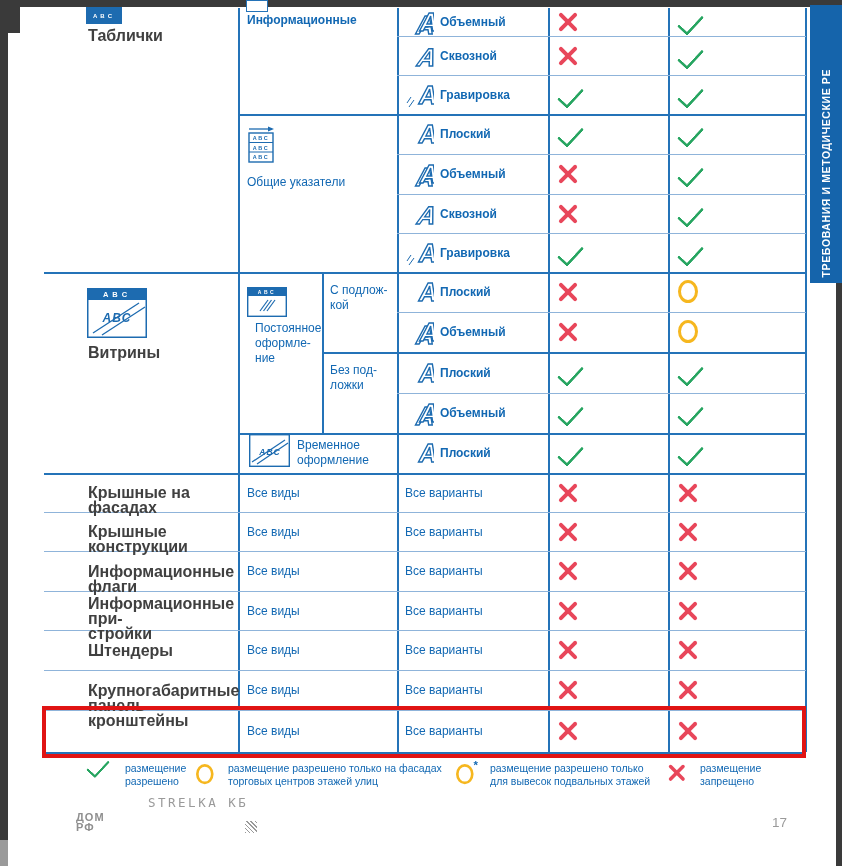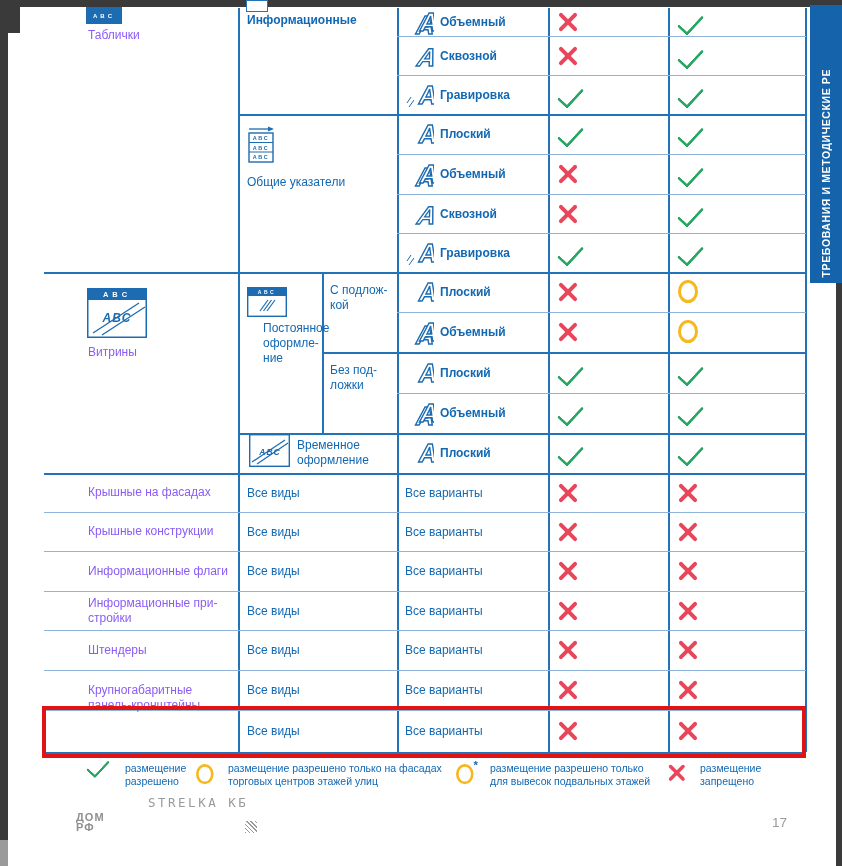--- a/index.html
+++ b/index.html
@@ -7,21 +7,21 @@
   #page{position:relative;width:842px;height:866px;background:#ffffff;}
   .abs{position:absolute;}
   
   .chrome{background:#3a3a3a;}
   .chrome-light{background:#9a9a9a;}
   
   .vline{position:absolute;width:1.5px;background:#2473b8;}
   .hline-strong{position:absolute;height:1.5px;background:#2473b8;}
   .hline-light{position:absolute;height:1px;background:#8fb4da;}
   
-  .cat-label{position:absolute;font-weight:normal;font-size:12px;line-height:15px;color:#8b5cf6;}
+  .cat-label{position:absolute;font-weight:bold;font-size:16px;line-height:15px;color:#404040;}
   .sub-label{position:absolute;font-size:12px;line-height:15px;color:#1268b3;}
   .sub-label.strong{font-weight:bold;}
   .type-label{position:absolute;font-weight:bold;font-size:12px;color:#1268b3;text-align:center;}
   .plain-label{position:absolute;font-size:12px;color:#1268b3;}
   
   .mark{position:absolute;}
   .mark.check{width:22px;height:11px;border-left:3.6px solid #27a561;border-bottom:3.6px solid #27a561;border-radius:2px;transform:rotate(-47deg);}
   .mark.cross{width:20px;height:20px;}
   .mark.cross::before,.mark.cross::after{content:"";position:absolute;left:8px;top:-2px;width:4px;height:24px;background:#e8465a;border-radius:2px;}
   .mark.cross::before{transform:rotate(45deg);}
@@ -228,21 +228,21 @@
     <div class="mark cross" style="left:558px;top:680px;"></div>
     <div class="mark cross" style="left:678px;top:680px;"></div>
     <div class="plain-label" style="left:247px;top:724px;">Все виды</div>
     <div class="plain-label" style="left:405px;top:724px;">Все варианты</div>
     <div class="mark cross" style="left:558px;top:721px;"></div>
     <div class="mark cross" style="left:678px;top:721px;"></div>
     <div class="cat-label" style="left:88px;top:28px;">Таблички</div>
     <div class="cat-label" style="left:88px;top:345px;">Витрины</div>
     <div class="sub-label strong" style="left:247px;top:13px;">Информационные</div>
     <div class="sub-label" style="left:247px;top:175px;">Общие указатели</div>
-    <div class="sub-label" style="left:263px;top:321px;width:75px;">
+    <div class="sub-label" style="left:255px;top:321px;width:75px;">
       <div>Постоянное</div>
       <div>оформле-</div>
       <div>ние</div>
     </div>
     <div class="sub-label" style="left:330px;top:283px;width:62px;">
       <div>С подлож-</div>
       <div>кой</div>
     </div>
     <div class="sub-label" style="left:330px;top:363px;width:62px;">
       <div>Без под-</div>

